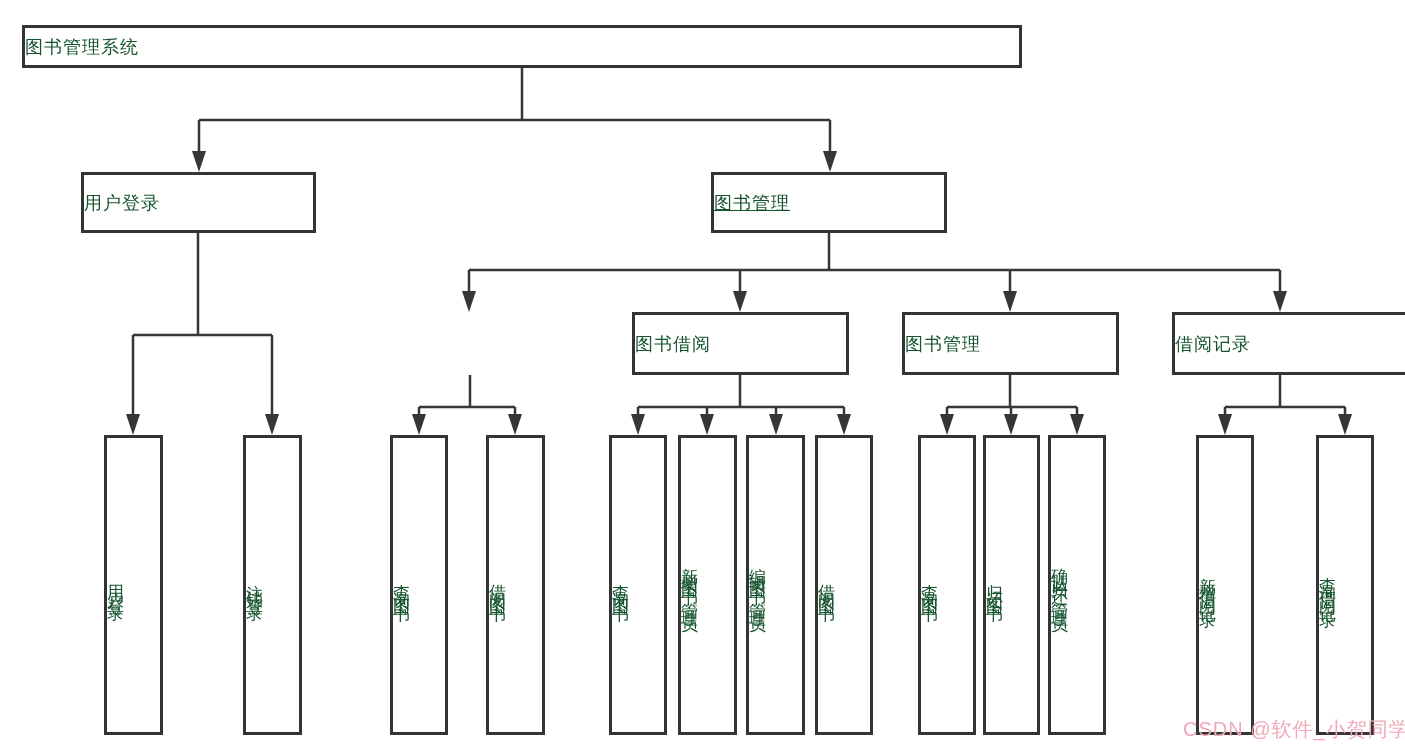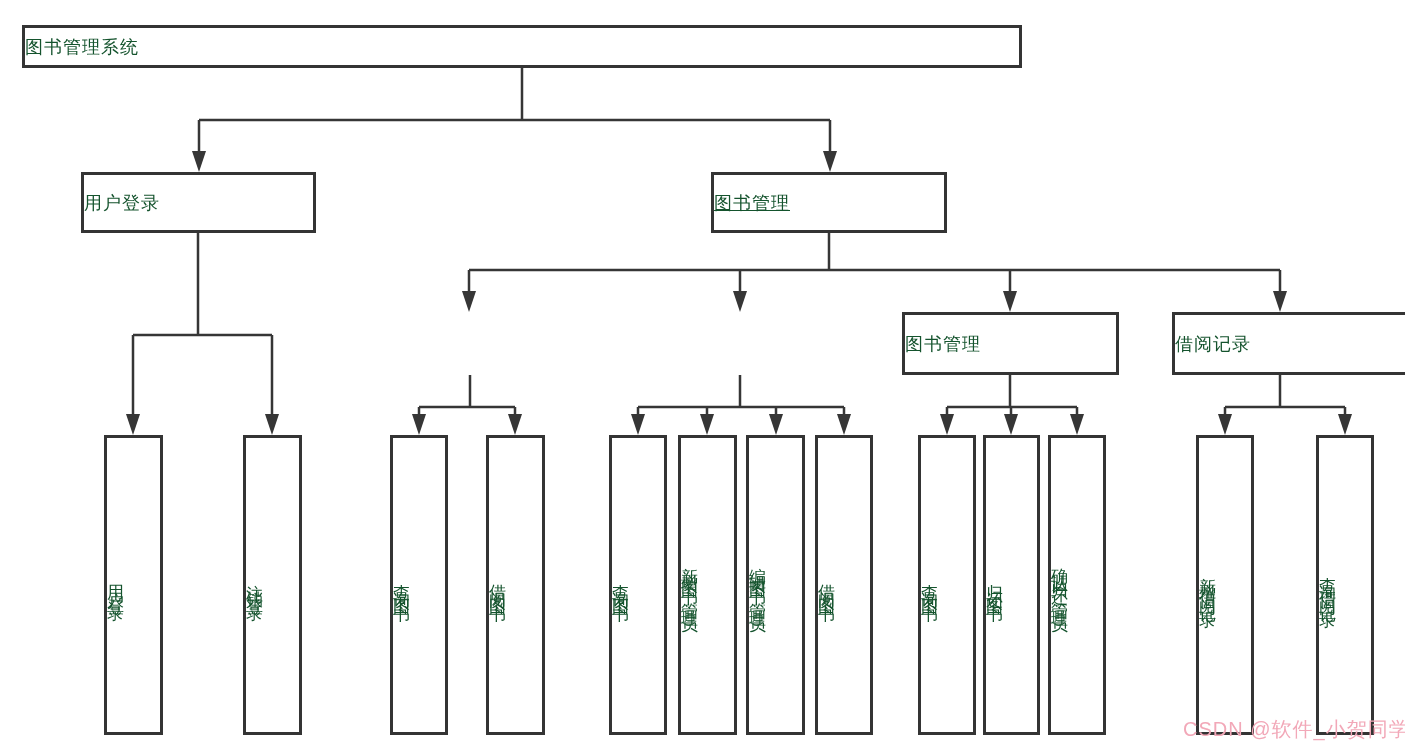--- a/index.html
+++ b/index.html
@@ -97,20 +97,23 @@
     <span>图书管理系统</span>
   </div>
 
   <div class="node hnode" style="left:81px; top:172px; width:235px; height:61px;">
     <span>用户登录</span>
   </div>
   <div class="node hnode" style="left:711px; top:172px; width:236px; height:61px;text-decoration:underline;">
     <span>图书管理</span>
   </div>
 
+  <div class="node hnode" style="left:632px; top:312px; width:217px; height:63px;">
+    <span>图书借阅</span>
+  </div>
   <div class="node hnode" style="left:902px; top:312px; width:217px; height:63px;">
     <span>图书管理</span>
   </div>
   <div class="node hnode" style="left:1172px; top:312px; width:264px; height:63px;">
     <span>借阅记录</span>
   </div>
 
   <div class="node leaf" style="left:104px; top:435px; width:59px; height:300px;">
     <span class="vlabel">用户登录</span>
   </div>

